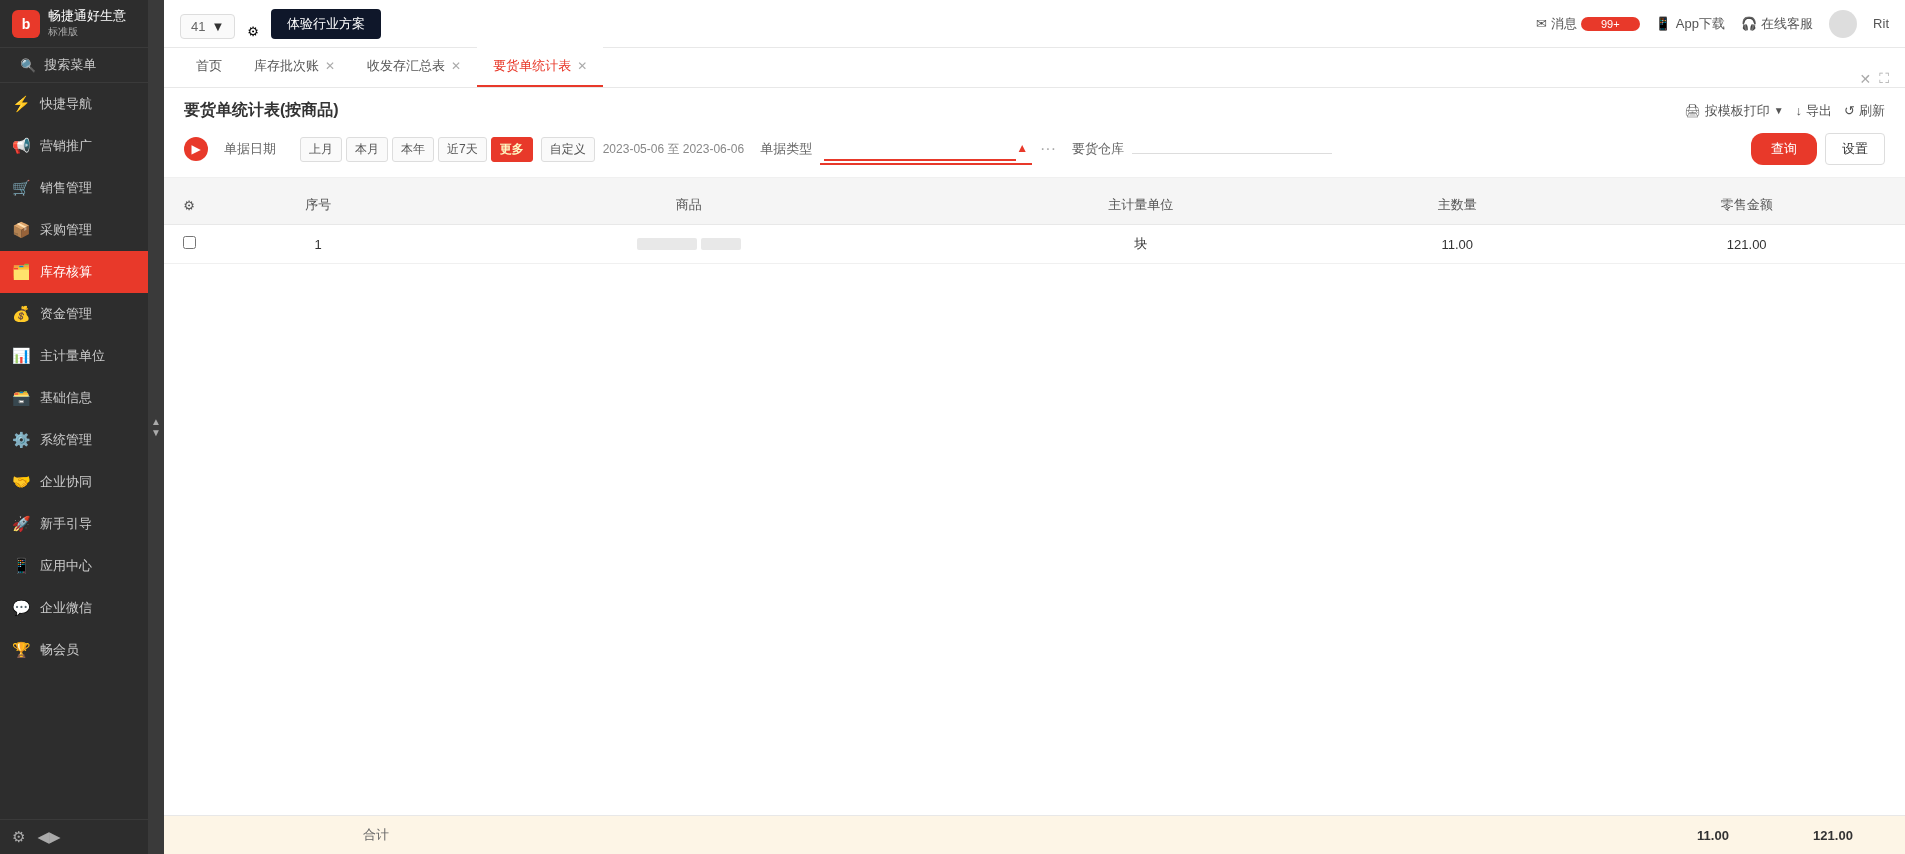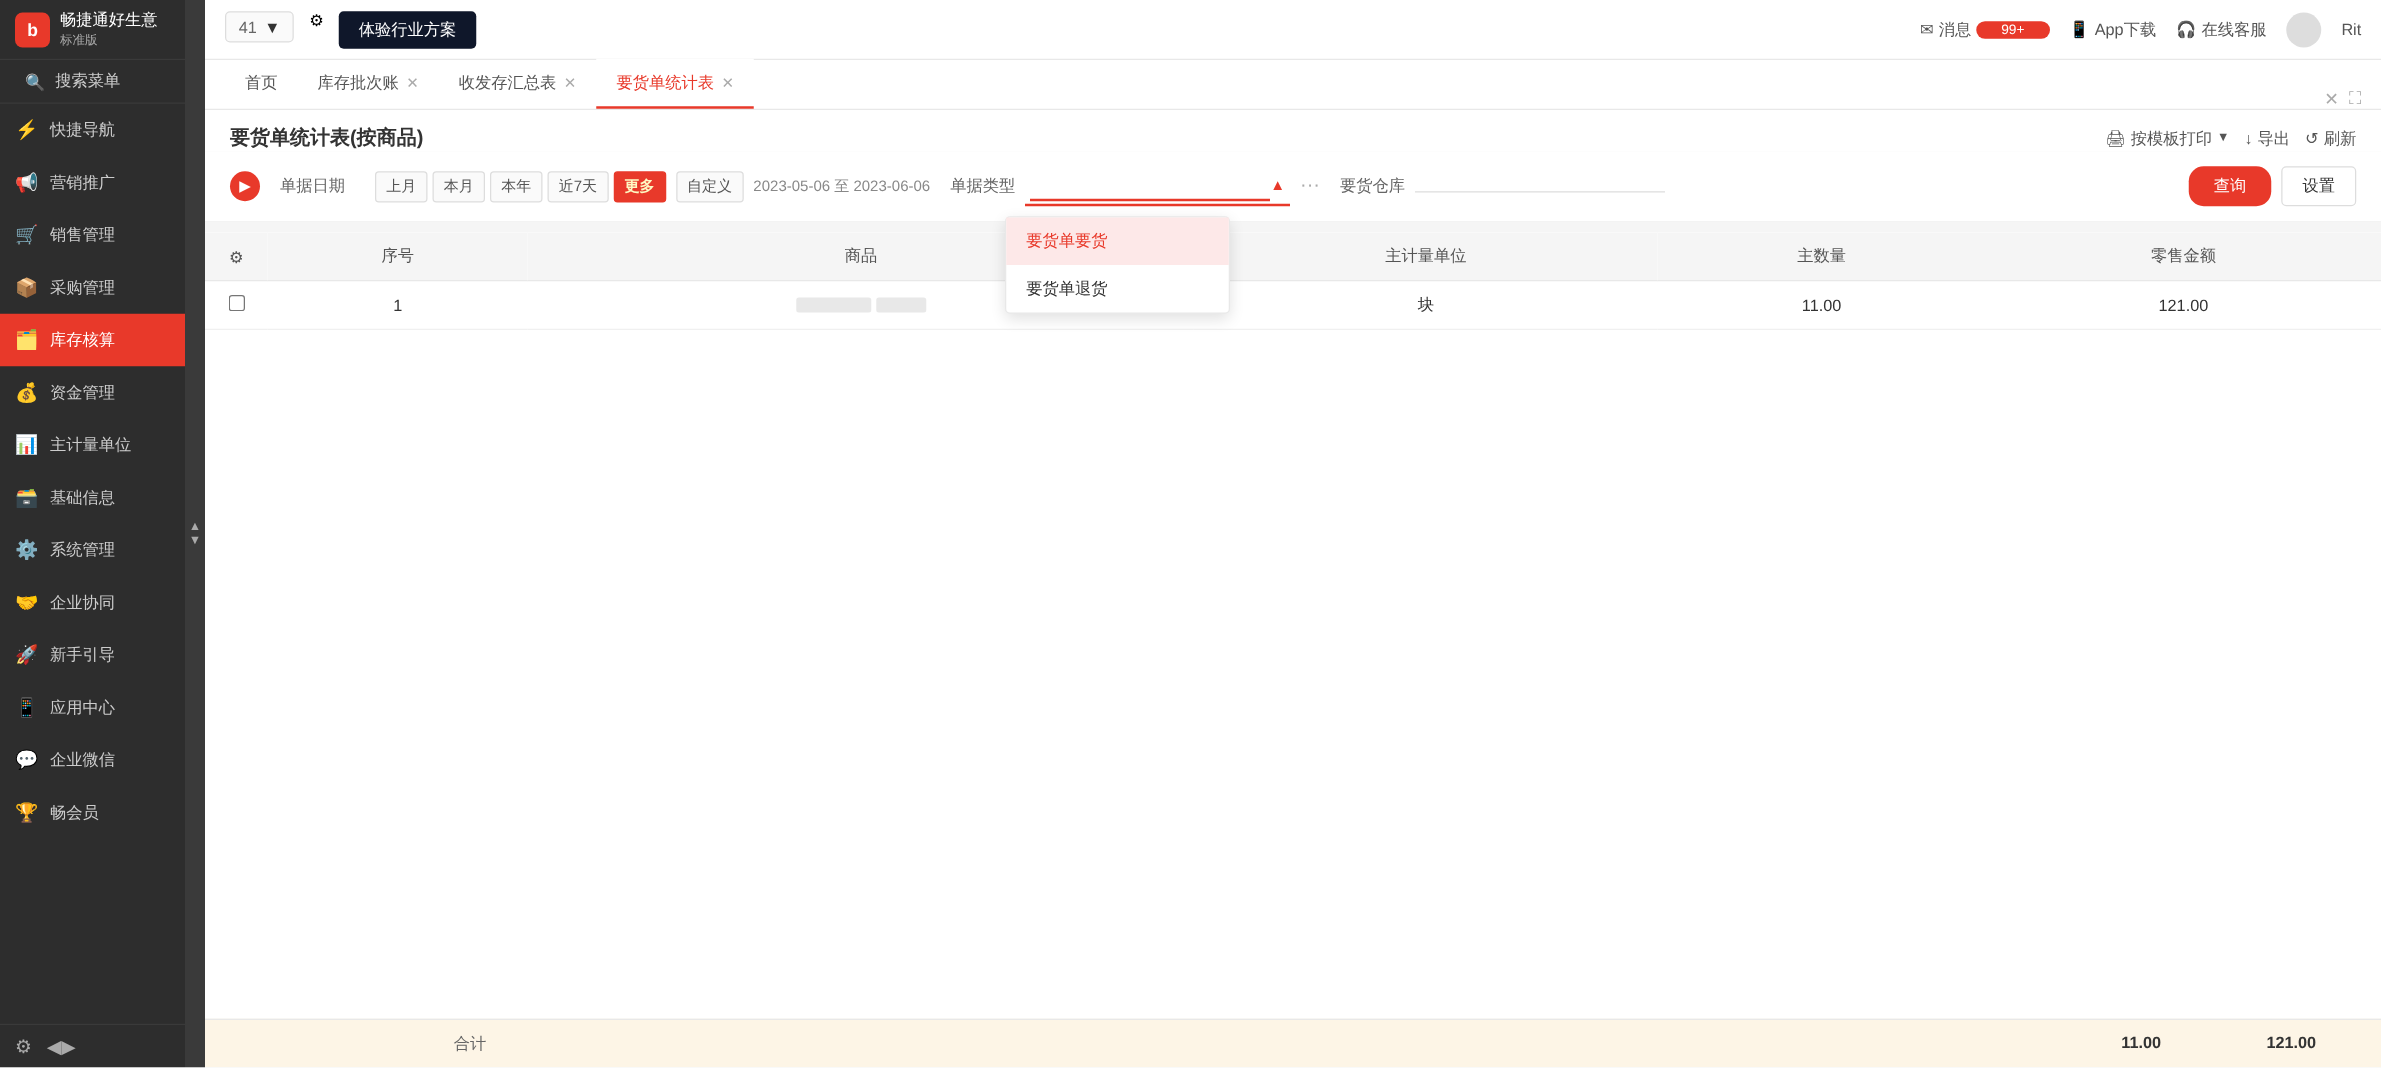--- a/index.html
+++ b/index.html
@@ -93,21 +93,21 @@
     .top-header {
       height: 48px;
       background: #fff;
       border-bottom: 1px solid #e8e8e8;
       display: flex;
       align-items: center;
       padding: 0 16px;
       justify-content: space-between;
       flex-shrink: 0;
     }
-    .header-left { display: flex; align-items: flex-start; gap: 12px; }
+    .header-left { display: flex; align-items: flex-end; gap: 12px; }
     .header-store-select {
       display: flex; align-items: center; gap: 6px;
       border: 1px solid #ddd; border-radius: 4px;
       padding: 4px 10px; cursor: pointer; color: #333;
       background: #fafafa;
     }
     .header-store-select .store-num { color: #666; }
     .trial-btn {
       background: #0f172a;
       color: #fff;
@@ -319,20 +319,21 @@
     .td-product { display: flex; align-items: center; justify-content: center; }
     .product-placeholder { width: 60px; height: 12px; background: #e8e8e8; border-radius: 2px; }
     .product-placeholder2 { width: 40px; height: 12px; background: #e8e8e8; border-radius: 2px; margin-left: 4px; }
 
     
     .table-footer {
       background: #fdf5e6;
       border-top: 1px solid #e8e8e8;
       padding: 10px 12px;
       display: flex;
+      align-items: center;
       flex-shrink: 0;
     }
     .footer-label { color: #666; width: 200px; text-align: center; }
     .footer-val { color: #333; font-weight: bold; min-width: 120px; text-align: center; }
 
     .chevron-icon { display: inline-block; font-size: 10px; }
   </style>
 </head>
 <body>
 
@@ -524,24 +525,20 @@
       <div class="filter-group">
         <span class="filter-label">要货仓库</span>
         <div style="border-bottom:1px solid #ddd;min-width:200px;padding:4px;"></div>
       </div>
 
       <div style="margin-left:auto;display:flex;gap:8px;">
         <button class="query-btn">查询</button>
         <button class="settings-btn">设置</button>
       </div>
 
-      <div class="dropdown-overlay">
-        <div class="dropdown-item selected">要货单要货</div>
-        <div class="dropdown-item">要货单退货</div>
-      </div>
     </div>
 
     <div class="table-wrapper">
       <table>
         <thead>
           <tr>
             <th><span>⚙</span></th>
             <th>序号</th>
             <th>商品</th>
             <th>主计量单位</th>

